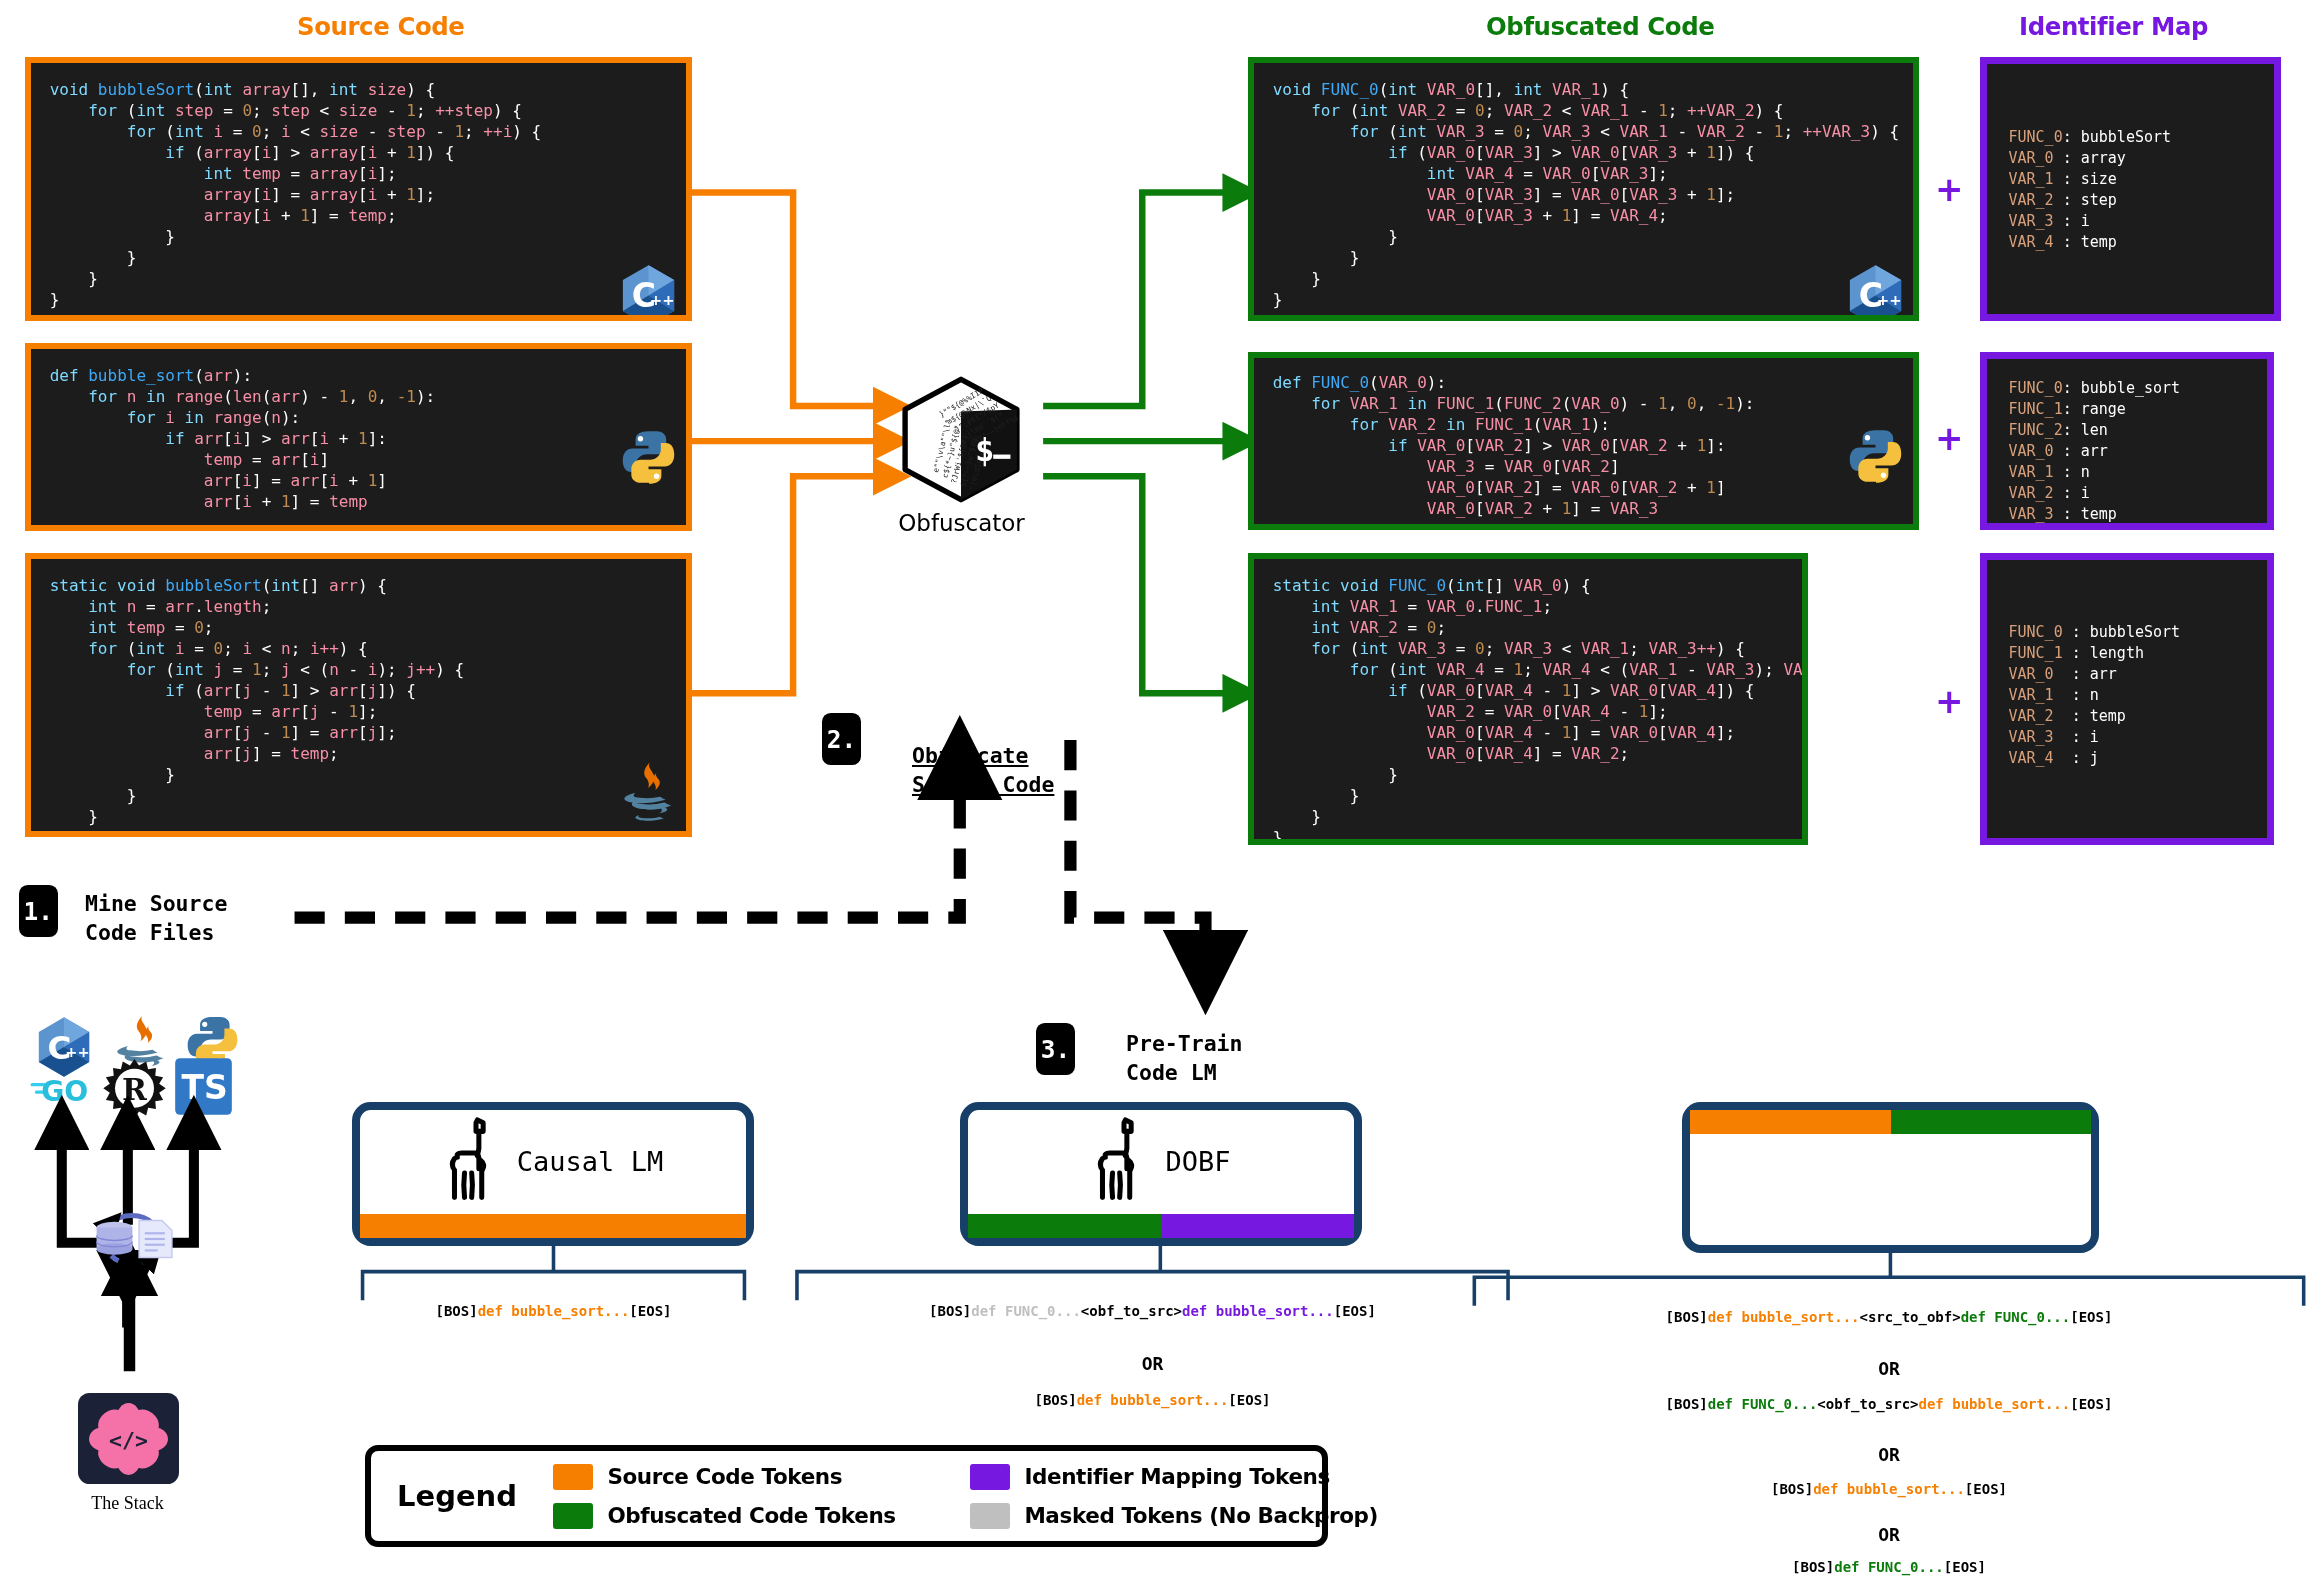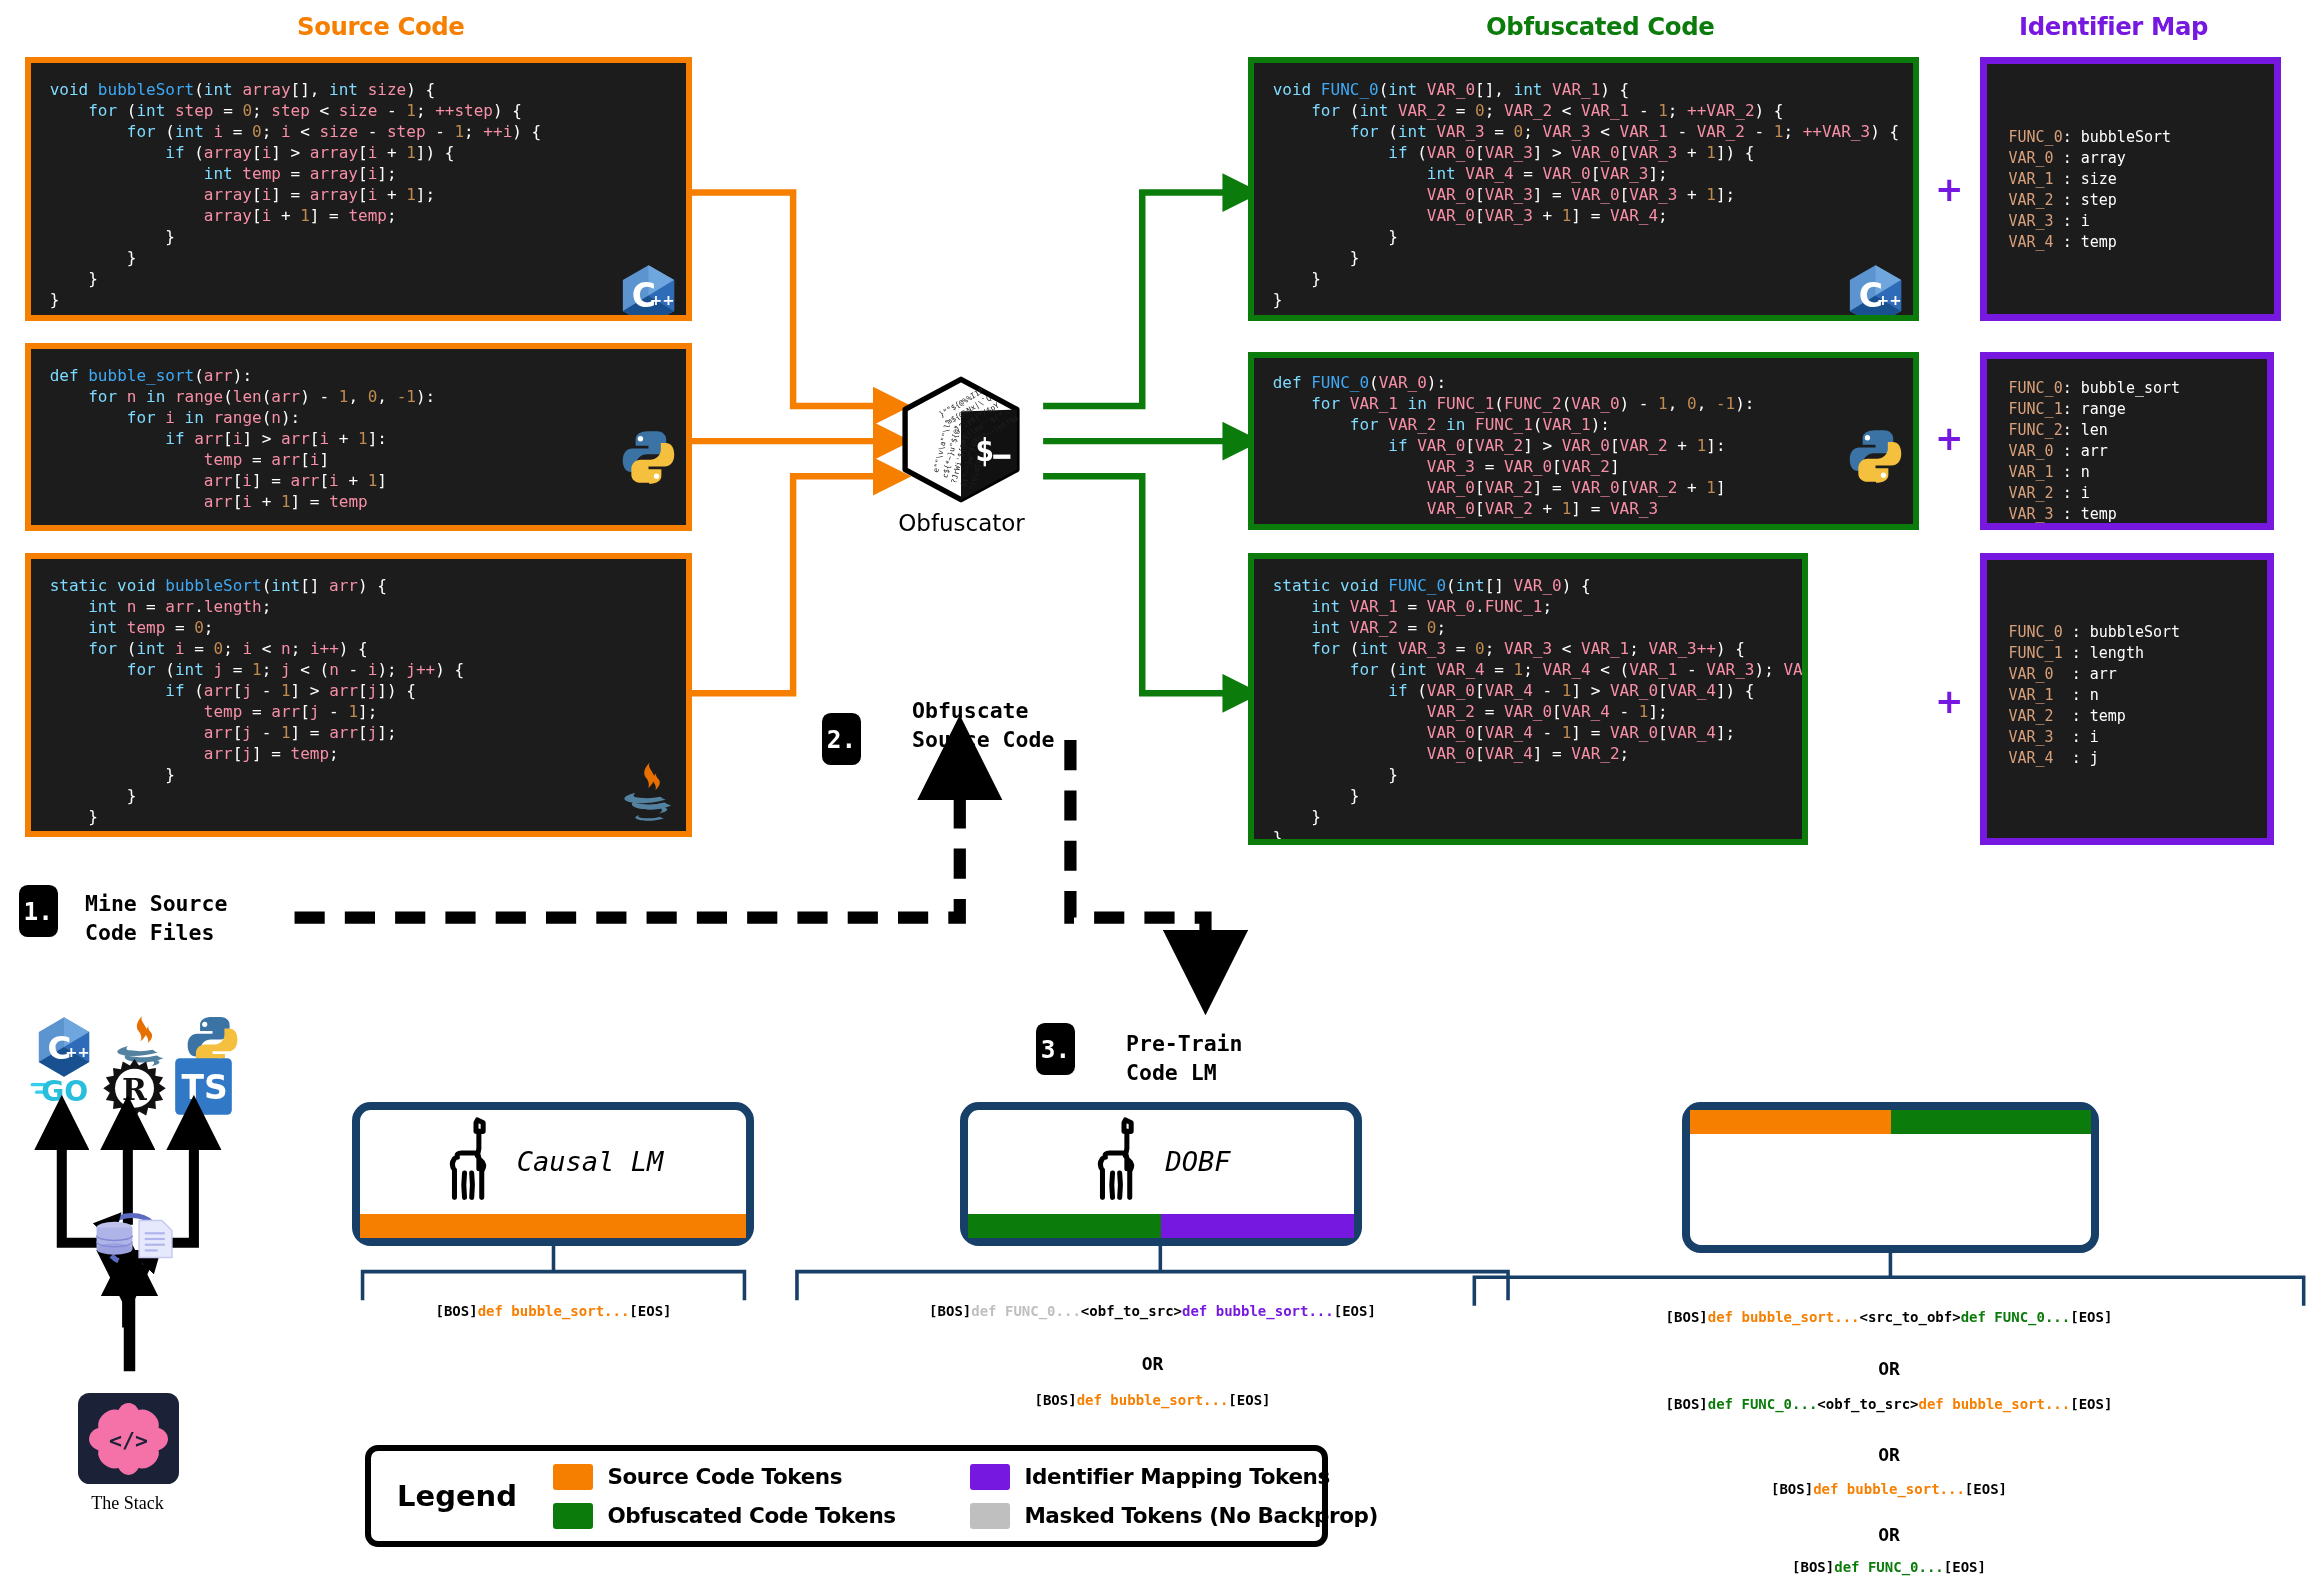--- a/index.html
+++ b/index.html
@@ -97,21 +97,20 @@
     display: flex;
     flex-direction: column;
     justify-content: space-between;
   }
   .model-inner {
     display: flex;
     align-items: center;
     justify-content: center;
     gap: 8px;
     flex: 1;
-    font-style: italic;
   }
   .model-label {
     font-family: "DejaVu Sans Mono", monospace;
     font-size: 27px;
     color: #000000;
     text-align: center;
     line-height: 34px;
     white-space: pre-line;
   }
   .bar-row { display: flex; height: 24.4px; width: 100%; }
@@ -400,21 +399,21 @@
 
 <div class="abs step-badge" style="left:18.7px; top:885px; width:39px; height:52px;">
   <span>1.</span>
 </div>
 <div class="abs step-text" style="left:85px; top:889px; width:244px;">Mine Source
 Code Files</div>
 
 <div class="abs step-badge" style="left:822px; top:713px; width:39px; height:52px;">
   <span>2.</span>
 </div>
-<div class="abs step-text" style="left:912px; top:696px; width:259px;">Obfuscate
+<div class="abs step-text" style="left:912px; top:741px; width:259px;text-decoration:underline;">Obfuscate
 Source Code</div>
 
 <div class="abs step-badge" style="left:1036px; top:1023px; width:39px; height:52px;">
   <span>3.</span>
 </div>
 <div class="abs step-text" style="left:1126px; top:1029px; width:244px;">Pre-Train
 Code LM</div>
 
 <svg class="abs" style="left:36px; top:1016px;" width="56" height="62" viewBox="0 0 100 110">
   <polygon points="50,2 95,28 95,82 50,108 5,82 5,28" fill="#5C94CF"></polygon>

